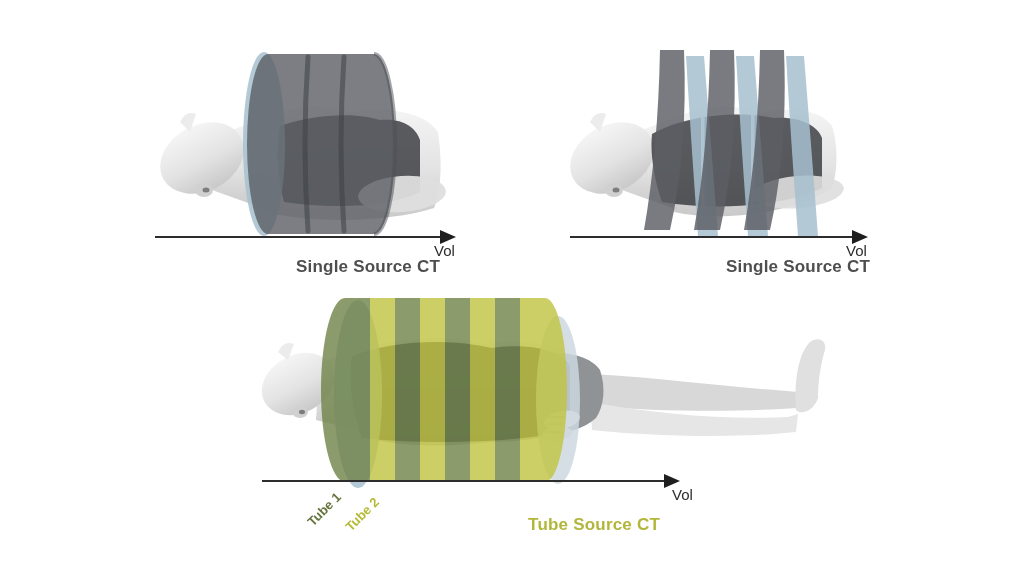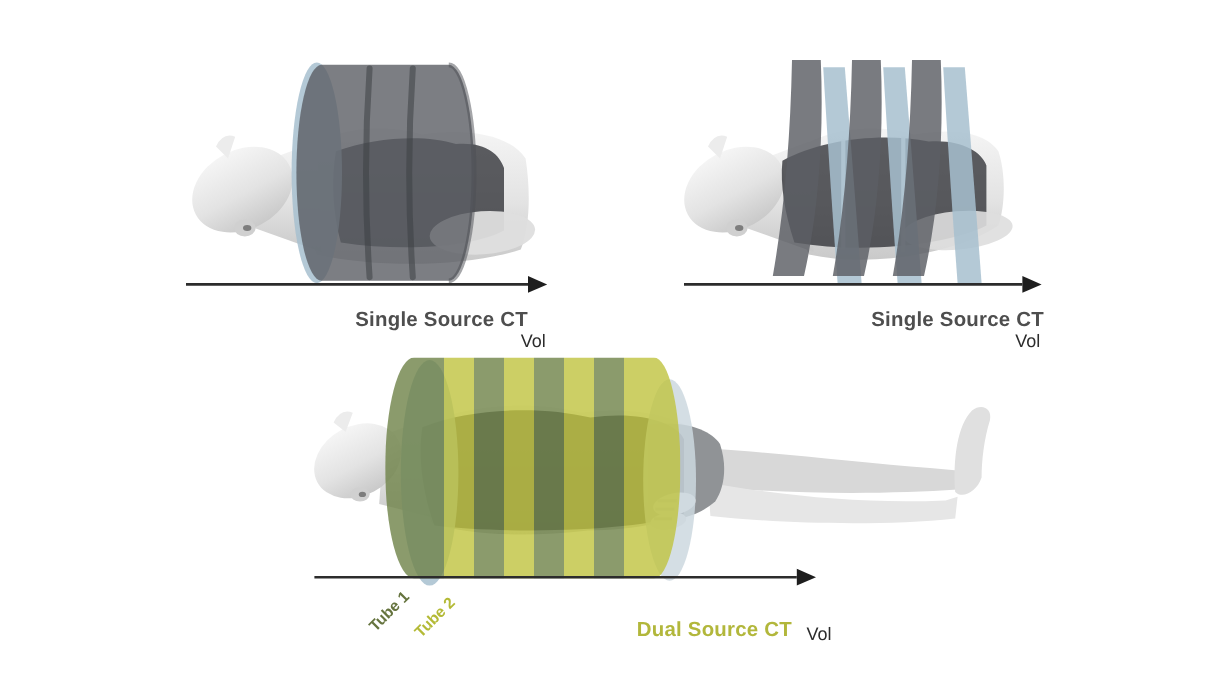--- a/index.html
+++ b/index.html
@@ -19,21 +19,21 @@
     font-family:"Liberation Sans", sans-serif;
   }
   .panel{position:absolute;}
   .panel svg{position:absolute;left:0;top:0;}
   .section-label{
     position:absolute;text-align:right;font-size:17px;font-weight:bold;
     color:var(--single-label-gray);letter-spacing:.2px;
   }
   .section-label.dual{color:var(--dual-label-green);}
   .vol-label{
-    position:absolute;font-size:15px;color:var(--axis-dark);margin-top:34px;
+    position:absolute;font-size:15px;color:var(--axis-dark);
   }
   .tube-label{
     position:absolute;font-size:13px;font-weight:600;white-space:nowrap;
     transform:rotate(-45deg);transform-origin:0 100%;
   }
   .tube-label.t1{color:var(--tube1-label-green);}
   .tube-label.t2{color:var(--tube2-label-yellow);}
 </style>
 </head>
 <body>
@@ -160,14 +160,14 @@
       <rect x="280" y="6" width="50" height="190" style="fill:var(--tube2-yellow)"></rect>
     </g>
     <g>
       <line x1="22" y1="191" x2="424" y2="191" style="stroke:var(--axis-dark)" stroke-width="2.2"></line>
       <polygon points="424,184 440,191 424,198" fill="#1e1e1e"></polygon>
     </g>
   </svg>
   <div class="vol-label" style="left:432px;top:196px;">Vol</div>
   <div class="tube-label t1" style="left:75px;top:224px;">Tube 1</div>
   <div class="tube-label t2" style="left:113px;top:229px;">Tube 2</div>
-  <div class="section-label dual" style="left:120px;top:225px;width:300px;">Dual Source CT</div>
+  <div class="section-label dual" style="left:120px;top:225px;width:300px;">Tube Source CT</div>
 </div>
 
 </body></html>

